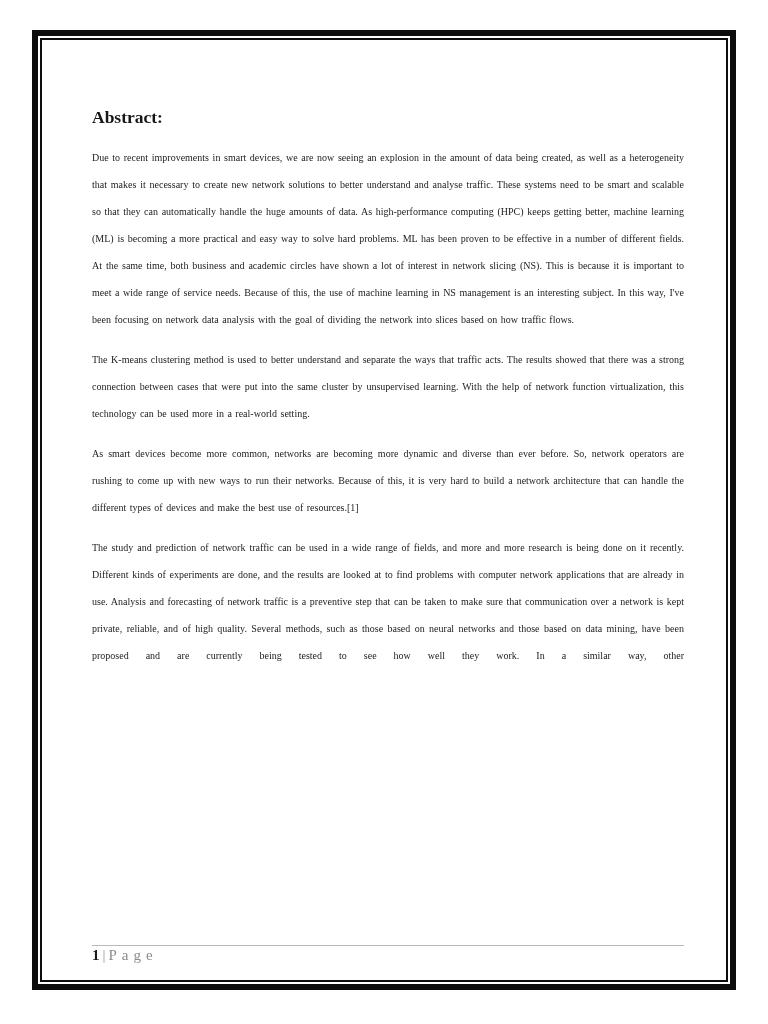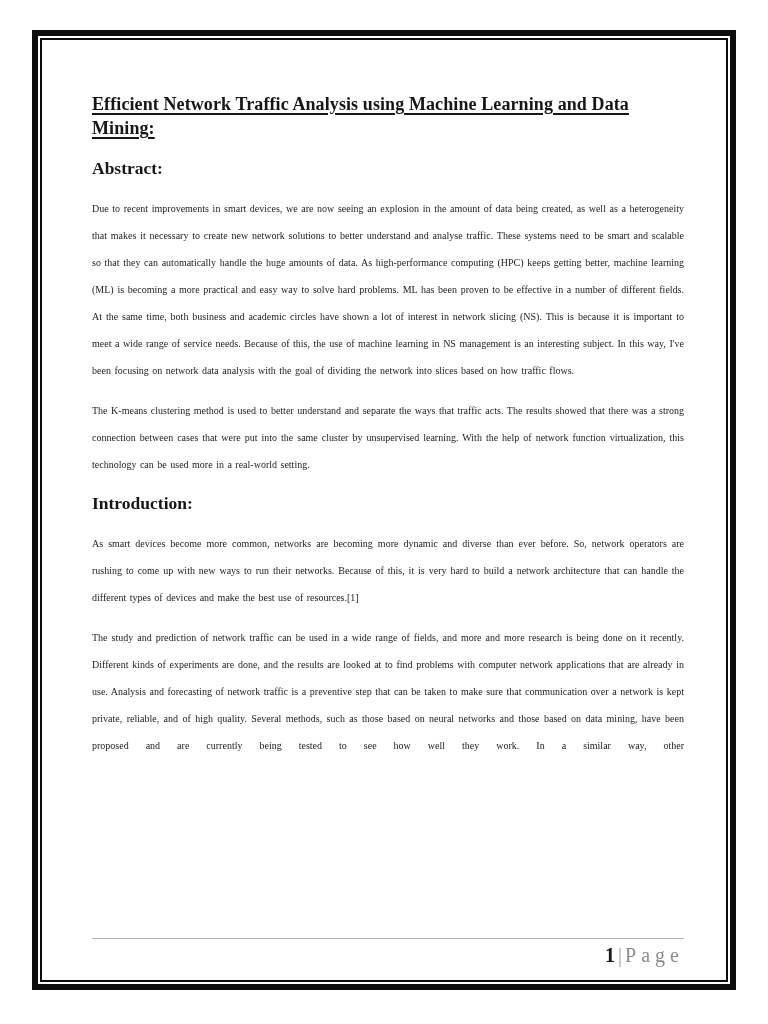--- a/index.html
+++ b/index.html
@@ -68,25 +68,23 @@
   .para.continued {
     text-align-last: justify;
     margin-bottom: 0;
   }
   .footer {
     position: absolute;
     left: 50px;
     right: 42px;
     bottom: 16px;
     border-top: 1px solid #b8b8b8;
-    padding-top: 7px;
-    font-size: 20px;
+    font-size: 15px;
     line-height: 18px;
     white-space: nowrap;
-    text-align: right;
   }
   .footer .page-num {
     font-weight: bold;
     color: #1a1a1a;
     letter-spacing: 2px;
   }
   .footer .sep {
     color: #9a9a9a;
     margin: 0 3px 0 1px;
   }
@@ -96,29 +94,27 @@
   }
 </style>
 </head>
 <body>
 
 <div class="page">
   <div class="page-inner">
 
     <div class="content">
 
-      <div class="doc-title">Efficient Network Traffic Analysis using Machine Learning and Data Mining:</div>
 
       <div class="section-heading">Abstract:</div>
 
       <p class="para">Due to recent improvements in smart devices, we are now seeing an explosion in the amount of data being created, as well as a heterogeneity that makes it necessary to create new network solutions to better understand and analyse traffic. These systems need to be smart and scalable so that they can automatically handle the huge amounts of data. As high-performance computing (HPC) keeps getting better, machine learning (ML) is becoming a more practical and easy way to solve hard problems. ML has been proven to be effective in a number of different fields. At the same time, both business and academic circles have shown a lot of interest in network slicing (NS). This is because it is important to meet a wide range of service needs. Because of this, the use of machine learning in NS management is an interesting subject. In this way, I've been focusing on network data analysis with the goal of dividing the network into slices based on how traffic flows.</p>
 
       <p class="para">The K-means clustering method is used to better understand and separate the ways that traffic acts. The results showed that there was a strong connection between cases that were put into the same cluster by unsupervised learning. With the help of network function virtualization, this technology can be used more in a real-world setting.</p>
 
-      <div class="section-heading">Introduction:</div>
 
       <p class="para">As smart devices become more common, networks are becoming more dynamic and diverse than ever before. So, network operators are rushing to come up with new ways to run their networks. Because of this, it is very hard to build a network architecture that can handle the different types of devices and make the best use of resources.[1]</p>
 
       <p class="para continued">The study and prediction of network traffic can be used in a wide range of fields, and more and more research is being done on it recently. Different kinds of experiments are done, and the results are looked at to find problems with computer network applications that are already in use. Analysis and forecasting of network traffic is a preventive step that can be taken to make sure that communication over a network is kept private, reliable, and of high quality. Several methods, such as those based on neural networks and those based on data mining, have been proposed and are currently being tested to see how well they work. In a similar way, other</p>
 
     </div>
 
     <div class="footer">
       <span class="page-num">1</span><span class="sep">|</span><span class="page-label">Page</span>
     </div>

